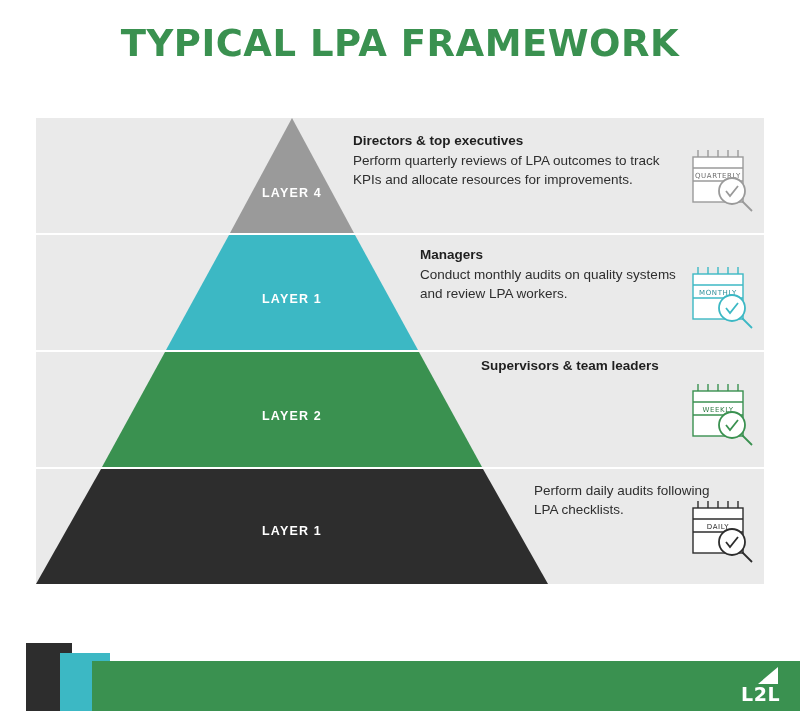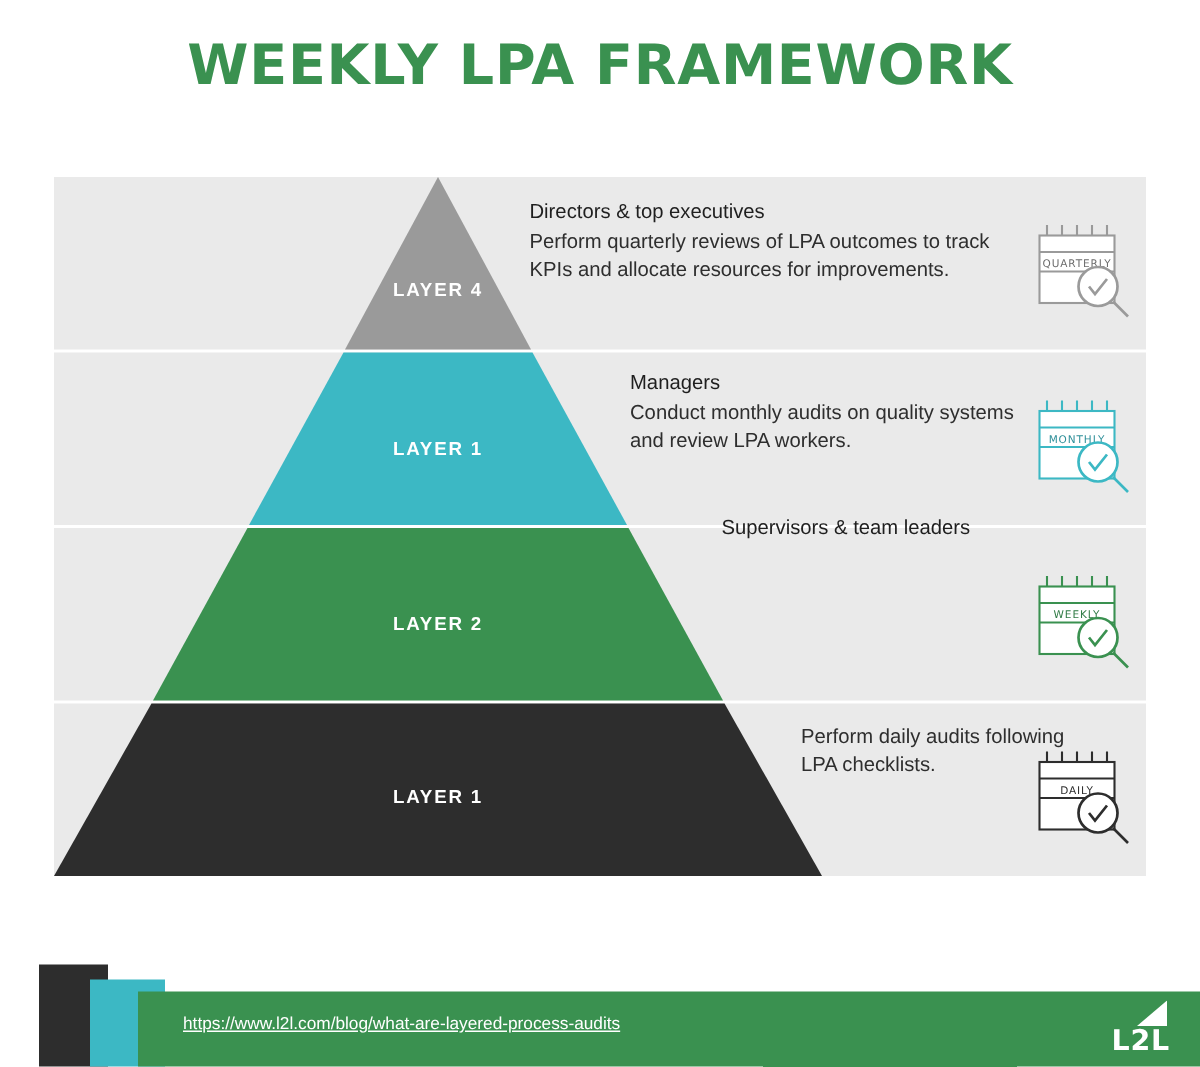--- a/index.html
+++ b/index.html
@@ -80,32 +80,32 @@
   .layer-label.l2 { top: 409px; left: 192px; }
   .layer-label.l1 { top: 524px; left: 192px; }
 
   
   .txt {
     position: absolute;
     color: #2b2b2b;
   }
   .txt .hd {
     font-size: 13.5px;
-    font-weight: normal;
+    font-weight: bold;
     margin-bottom: 3px;
     color: #1f1f1f;
   }
   .txt .bd {
     font-size: 13.5px;
     line-height: 19px;
     color: #2e2e2e;
   }
   .t4 { left: 353px; top: 133px; width: 330px; }
   .t3 { left: 420px; top: 247px; width: 270px; }
-  .t2 { left: 481px; top: 344px; width: 220px; }
+  .t2 { left: 481px; top: 358px; width: 220px; }
   .t1 { left: 534px; top: 481px; width: 200px; }
 
   
   .icon {
     position: absolute;
     width: 72px;
     height: 66px;
   }
   .i4 { left: 690px; top: 148px; }
   .i3 { left: 690px; top: 265px; }
@@ -155,21 +155,21 @@
   }
   .footer .logo-flag {
     position: absolute;
     right: 22px; top: 24px;
     width: 22px; height: 17px;
   }
 </style>
 </head>
 <body>
 
-<div class="title">WEEKLY LPA FRAMEWORK</div>
+<div class="title">TYPICAL LPA FRAMEWORK</div>
 
 <div class="diagram">
 
   <div class="row r4">
       <div class="band"></div>
     </div>
   <div class="row r3">
       <div class="band"></div>
     </div>
   <div class="row r2">
@@ -280,18 +280,17 @@
     <circle cx="42" cy="43" r="13" fill="#ffffff"></circle>
     <line x1="52" y1="53" x2="62" y2="63"></line>
     <path d="M36 43 l4 5 l8 -10" stroke-width="1.8"></path>
   </g>
 </svg>
 
 <div class="footer">
   <div class="blk"></div>
   <div class="cyan"></div>
   <div class="green"></div>
-  <a class="url" href="#">https://www.l2l.com/blog/what-are-layered-process-audits</a>
   <svg class="logo-flag" viewBox="0 0 22 17">
     <polygon points="2,17 22,17 22,0" fill="#ffffff"></polygon>
   </svg>
   <div class="logo" style="right:20px; top:40px; font-size:19px;">L2L</div>
 </div>
 
 </body></html>

